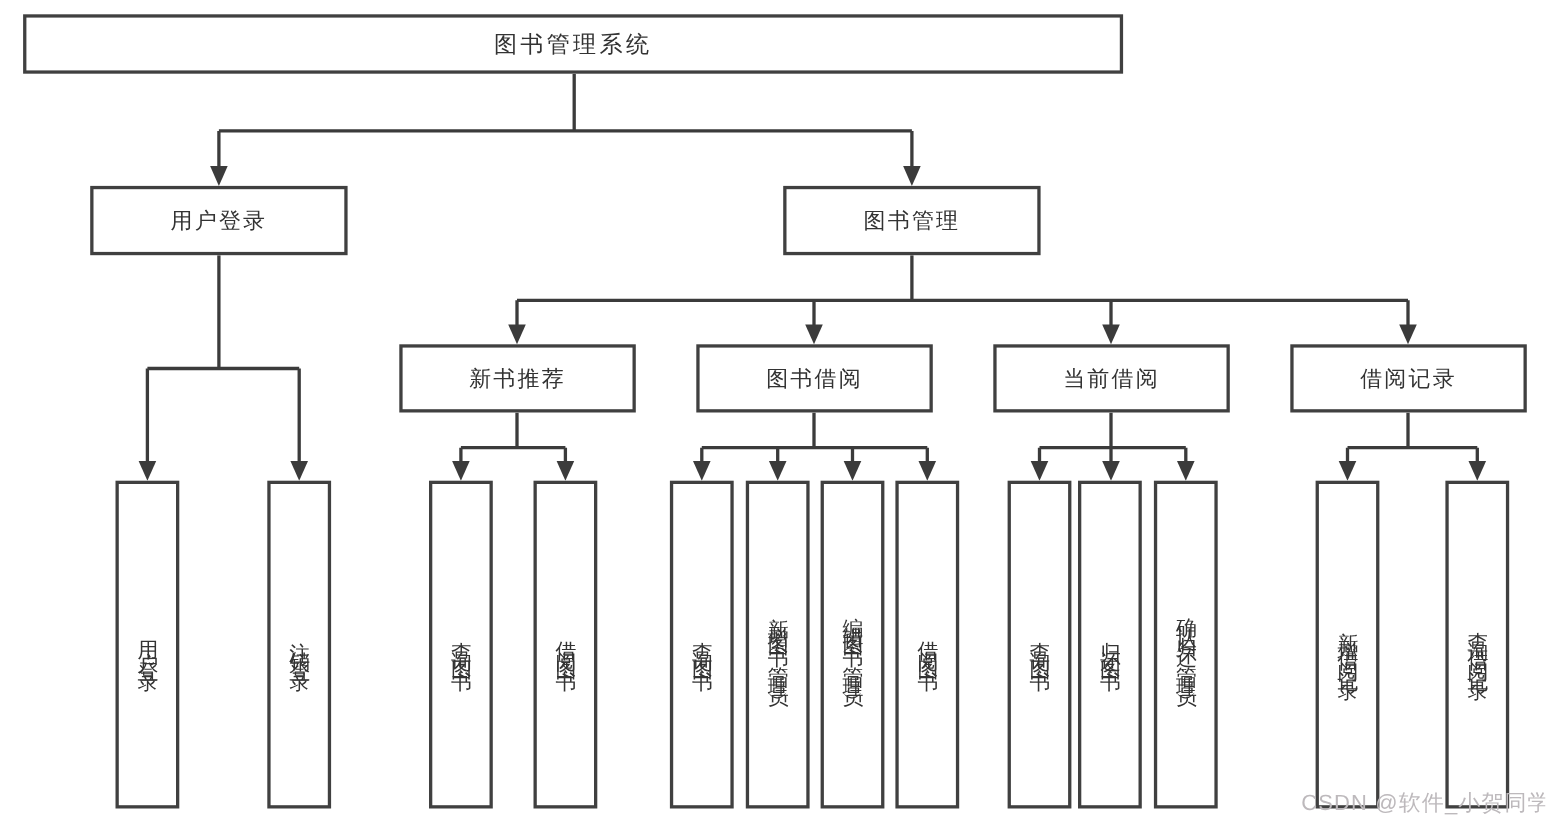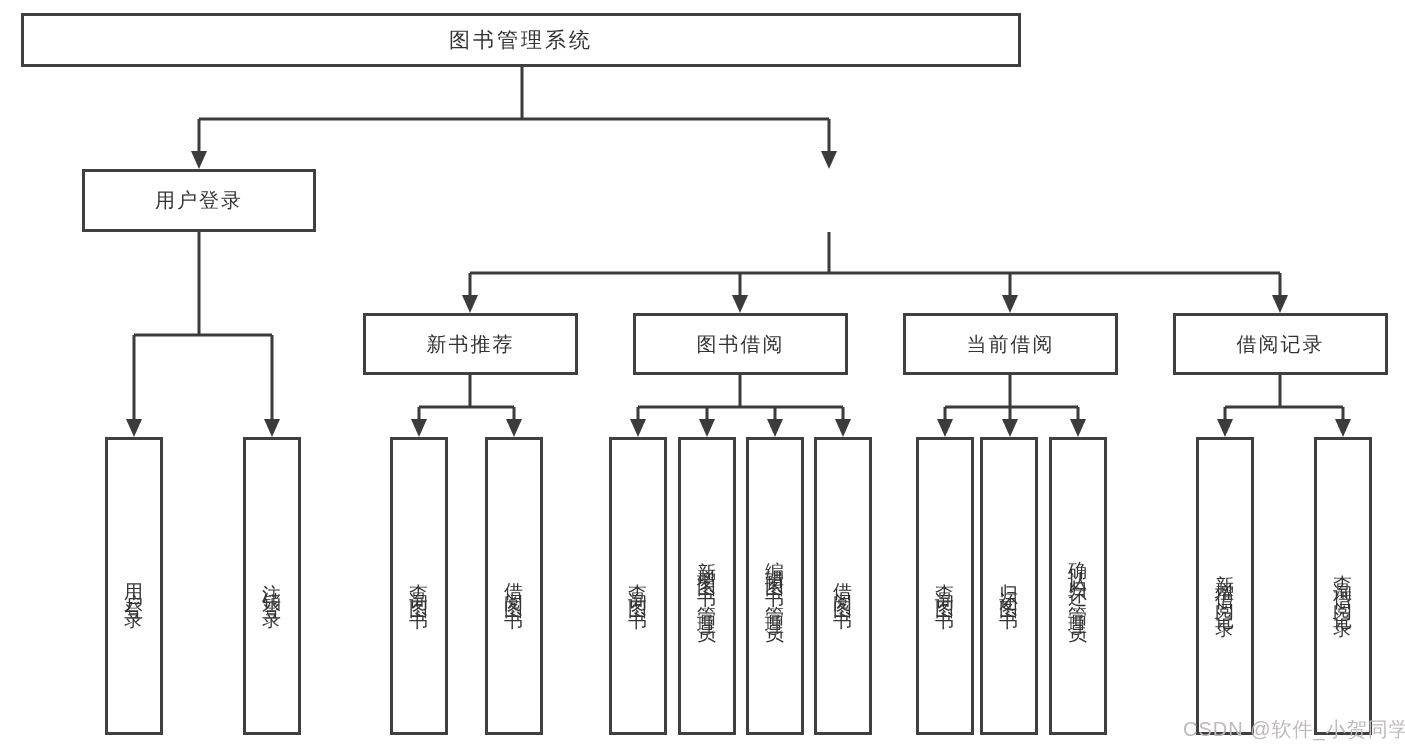--- a/index.html
+++ b/index.html
@@ -79,20 +79,23 @@
     </g>
   </svg>
 
   <div class="box" style="left:21px;top:13px;width:1000px;height:54px">
     <span class="root-label">图书管理系统</span>
   </div>
 
   <div class="box" style="left:82px;top:169px;width:234px;height:63px">
     <span class="h-label">用户登录</span>
   </div>
+  <div class="box" style="left:712px;top:169px;width:234px;height:63px">
+    <span class="h-label">图书管理</span>
+  </div>
 
   <div class="box" style="left:633px;top:313px;width:215px;height:62px">
     <span class="h-label">图书借阅</span>
   </div>
   <div class="box" style="left:363px;top:313px;width:215px;height:62px">
     <span class="h-label">新书推荐</span>
   </div>
   <div class="box" style="left:903px;top:313px;width:215px;height:62px">
     <span class="h-label">当前借阅</span>
   </div>

